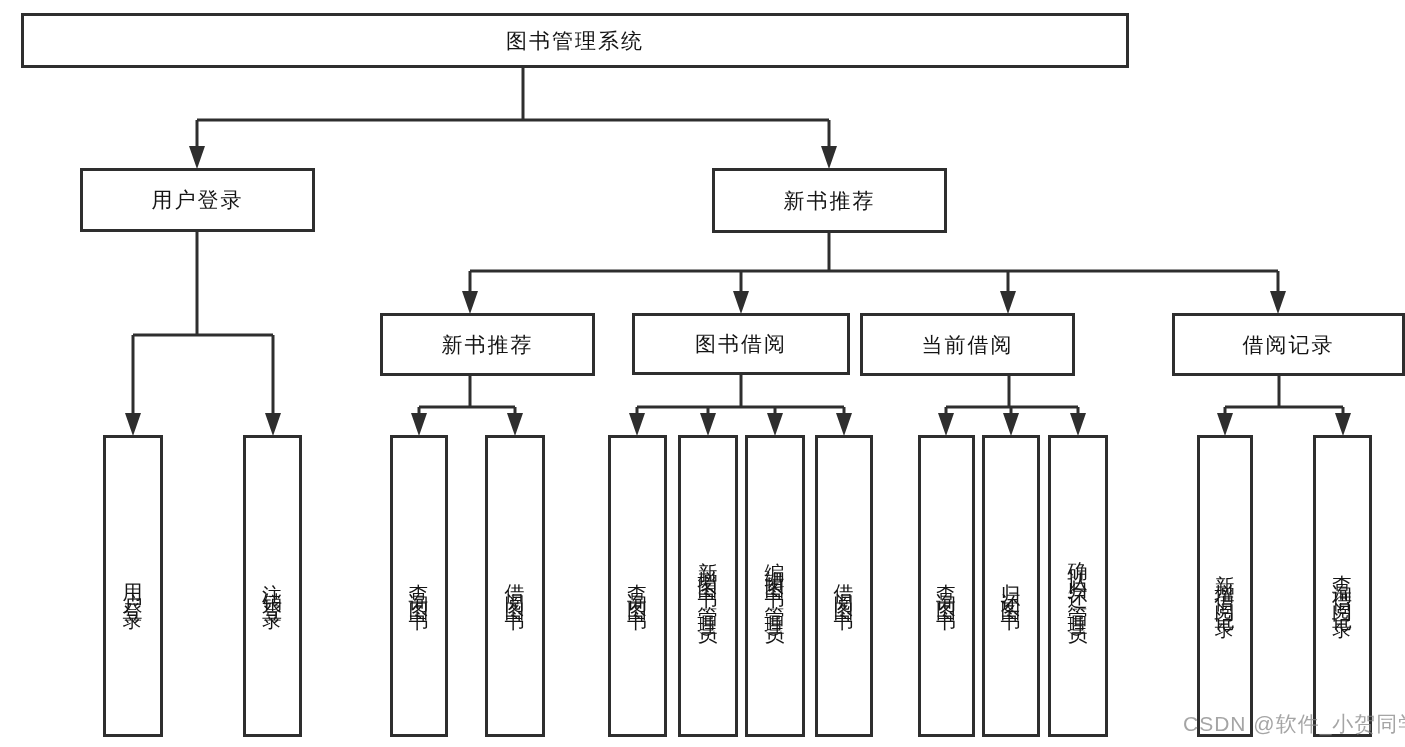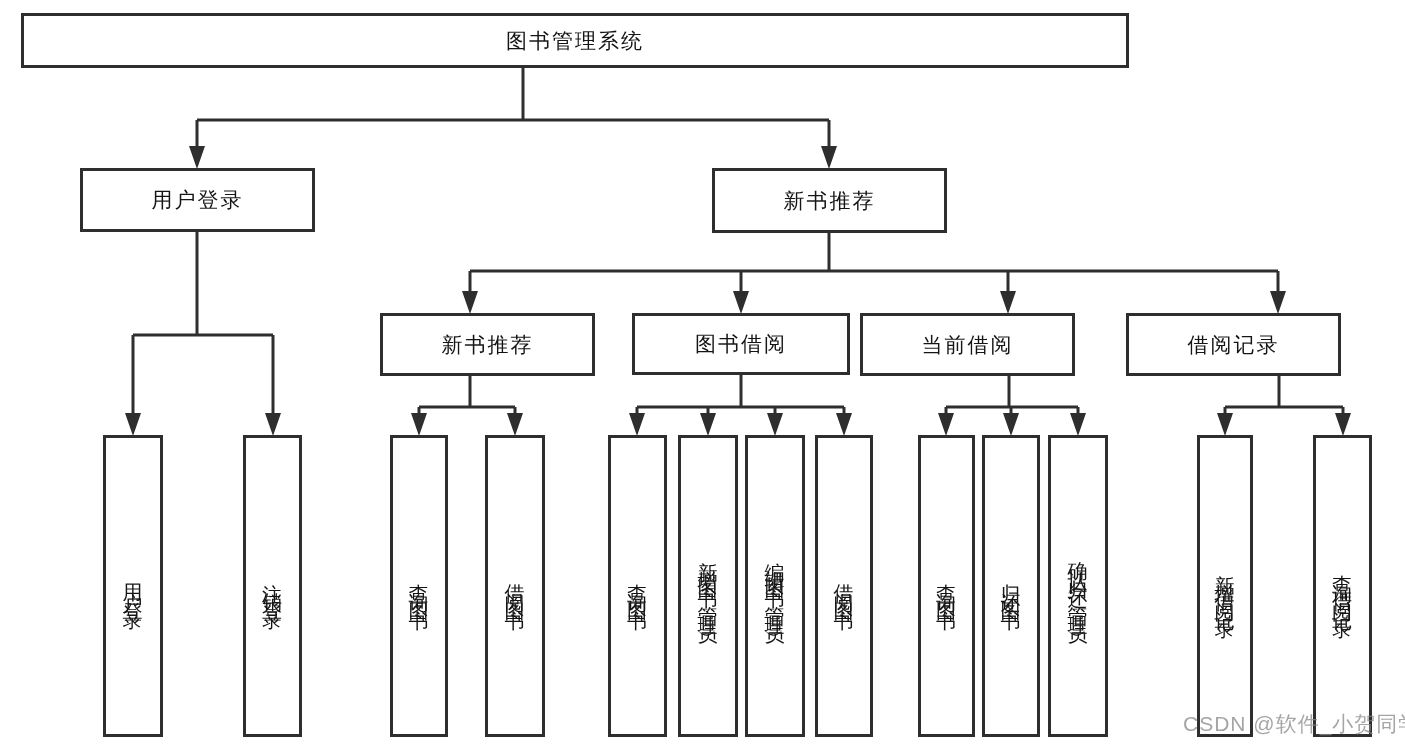--- a/index.html
+++ b/index.html
@@ -143,21 +143,21 @@
 
   <div class="node h" style="left:380px;top:313px;width:215px;height:63px">
     <span>新书推荐</span>
   </div>
   <div class="node h" style="left:632px;top:313px;width:218px;height:62px">
     <span>图书借阅</span>
   </div>
   <div class="node h" style="left:860px;top:313px;width:215px;height:63px">
     <span>当前借阅</span>
   </div>
-  <div class="node h" style="left:1126px;top:313px;width:215px;height:63px">
+  <div class="node h" style="left:1172px;top:313px;width:233px;height:63px">
     <span>借阅记录</span>
   </div>
 
   <div class="node v" style="left:103px;top:435px;width:60px;height:302px">
     <span>用户登录</span>
   </div>
   <div class="node v" style="left:243px;top:435px;width:59px;height:302px">
     <span>注销登录</span>
   </div>
 

